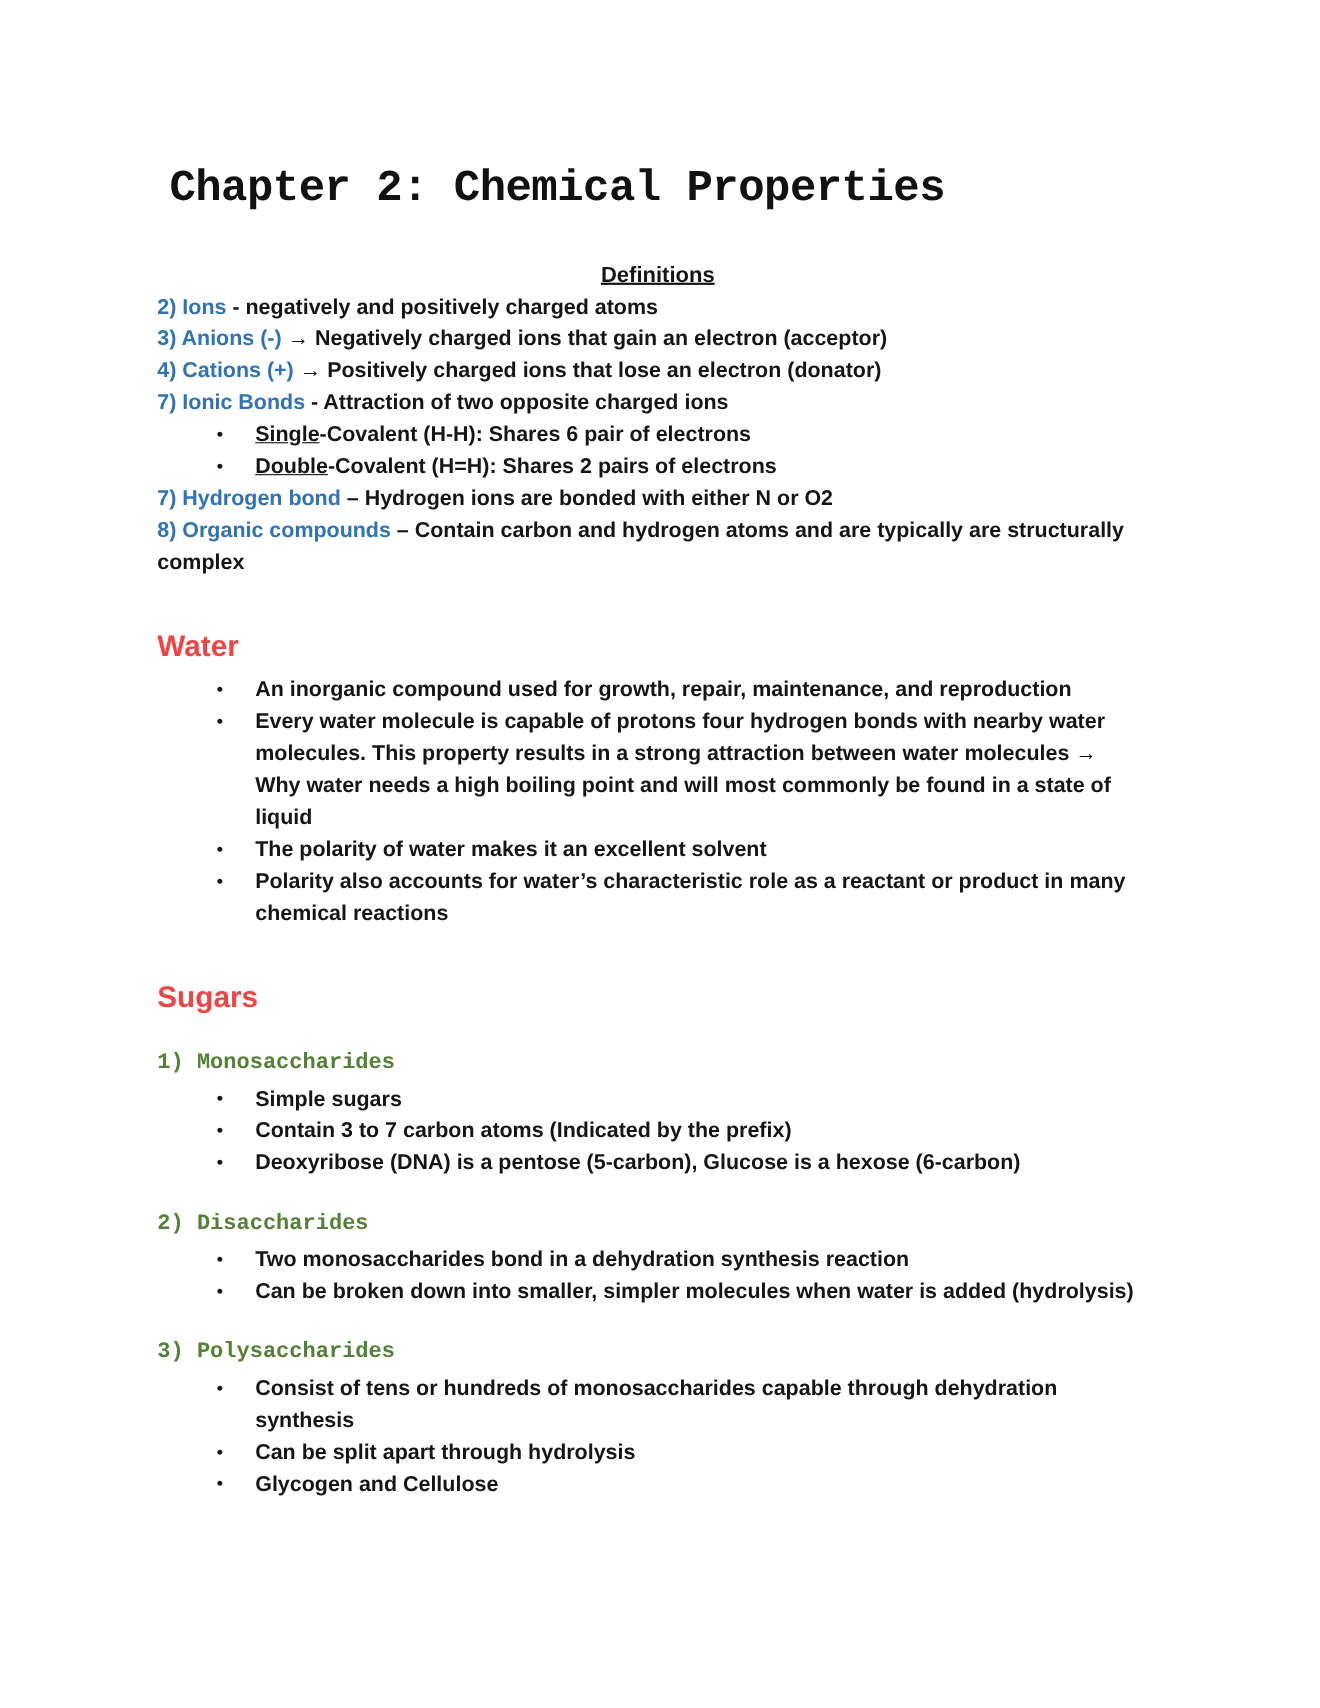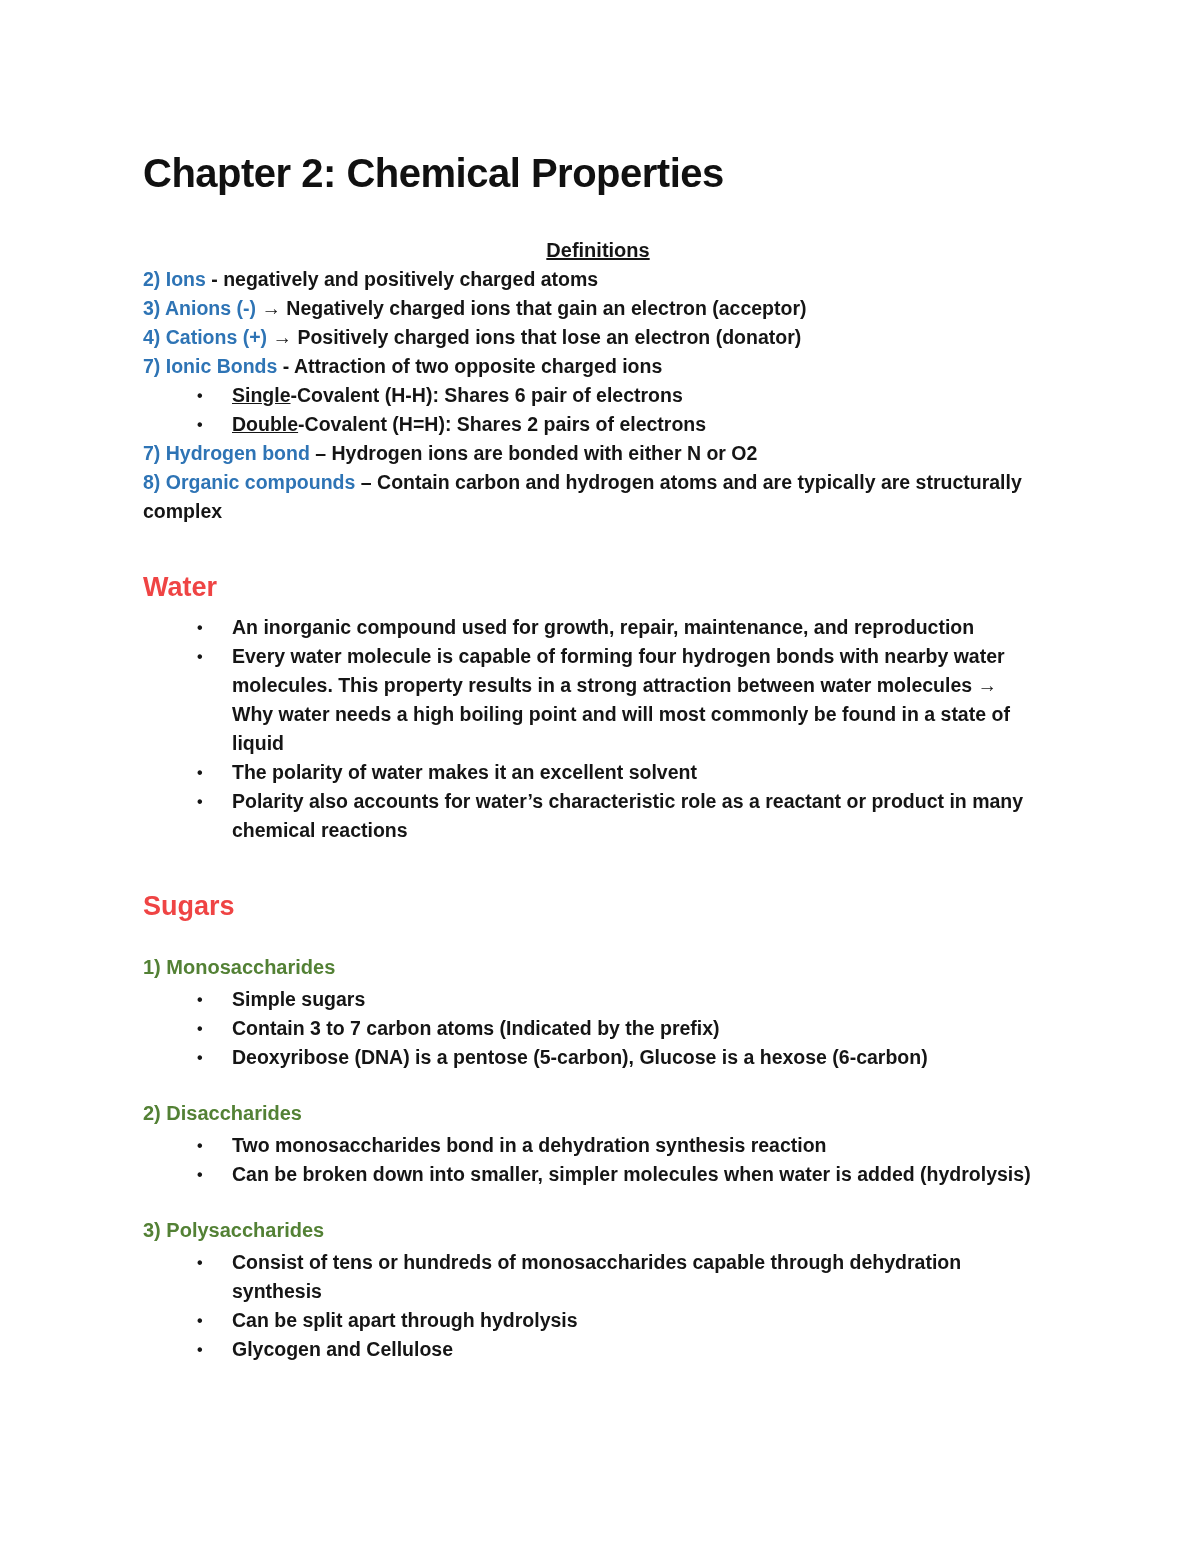--- a/index.html
+++ b/index.html
@@ -2,33 +2,33 @@
 <html><head>
 <meta charset="utf-8">
 <style>
   html, body { margin:0; padding:0; background:#ffffff; }
   .page {
     width:1200px; height:1553px; box-sizing:border-box;
     padding:150px 140px 0 143px;
     font-family:"Liberation Sans","DejaVu Sans",sans-serif;
     font-weight:700; color:#151515; overflow:hidden;
   }
-  .title { font-size:40px; line-height:46px; margin:0 0 40px 0; color:#111; letter-spacing:-0.5px; }
+  .title { font-size:40px; line-height:46px; margin:0 0 40px 11px; color:#111; letter-spacing:-0.5px;font-family:Liberation Mono, monospace; }
   .content { max-width:910px; }
   .def-heading { font-size:20px; line-height:29px; text-decoration:underline;text-align:center; }
   .def-line { font-size:19.5px; line-height:29px; }
   .term { color:#2E74B5; }
   .sep { color:#151515; }
   .bullet-line { display:flex; font-size:19.5px; line-height:29px; }
   .bullet-glyph { flex:0 0 35px; padding-left:54px; font-size:16px; }
   .bullet-text { max-width:808px; }
   .u { text-decoration:underline; }
   .section-heading { color:#ef4444; font-size:27px; line-height:32px; margin:45px 0 10px 0; }
   .section-heading.sugars { margin-bottom:32px; }
-  .green-subhead { color:#538135; font-size:20px; line-height:26px; margin:0 0 5px 0; }
+  .green-subhead { color:#538135; font-size:20px; line-height:26px; margin:0 0 5px 0;font-family:Liberation Mono, monospace; }
   .subsection { margin-top:28px; }
   .subsection:first-of-type { margin-top:0; }
 </style>
 </head>
 <body>
 
 <div class="page">
   <h1 class="title">Chapter 2: Chemical Properties</h1>
 
   <div class="content">
@@ -65,21 +65,21 @@
   </div>
 
   <div class="content">
     <div class="section-heading">Water</div>
     <div class="bullet-line">
       <span class="bullet-glyph">•</span>
       <span class="bullet-text">An inorganic compound used for growth, repair, maintenance, and reproduction</span>
     </div>
     <div class="bullet-line">
       <span class="bullet-glyph">•</span>
-      <span class="bullet-text">Every water molecule is capable of forming four hydrogen bonds with nearby water molecules. This property results in a strong attraction between water molecules → Why water needs a high boiling point and will most commonly be found in a state of liquid</span>
+      <span class="bullet-text">Every water molecule is capable of protons four hydrogen bonds with nearby water molecules. This property results in a strong attraction between water molecules → Why water needs a high boiling point and will most commonly be found in a state of liquid</span>
     </div>
     <div class="bullet-line">
       <span class="bullet-glyph">•</span>
       <span class="bullet-text">The polarity of water makes it an excellent solvent</span>
     </div>
     <div class="bullet-line">
       <span class="bullet-glyph">•</span>
       <span class="bullet-text">Polarity also accounts for water’s characteristic role as a reactant or product in many chemical reactions</span>
     </div>
   </div>

